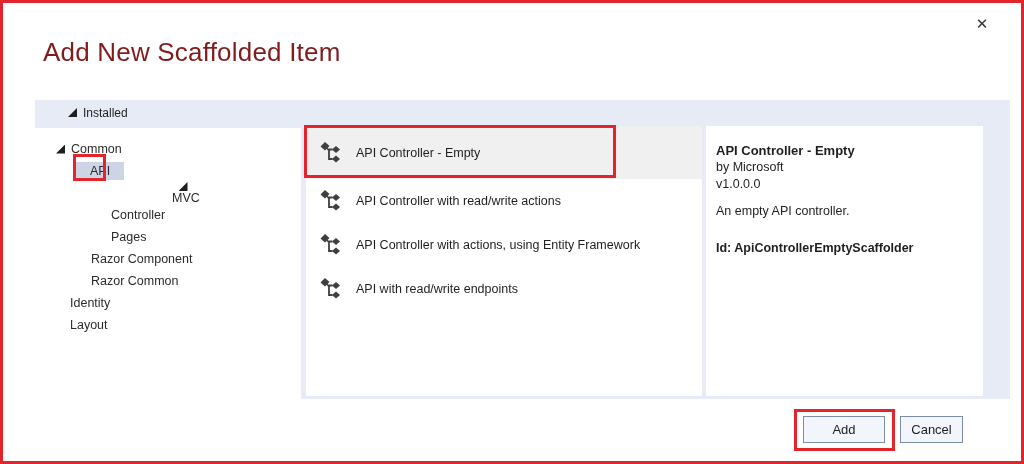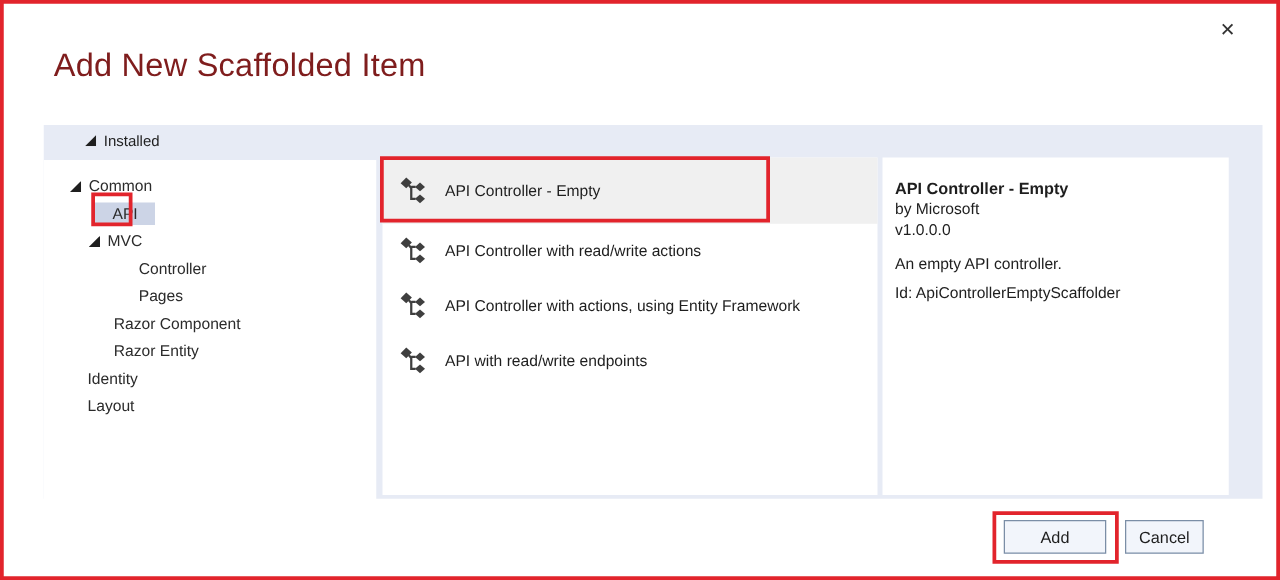--- a/index.html
+++ b/index.html
@@ -48,21 +48,21 @@
   .installed-bar .label{font-size:12px;color:var(--ink);}
   
   .tree-panel{
     position:absolute;left:0;top:28px;width:266px;height:273px;
     background:#fff;padding-top:10px;box-sizing:border-box;
   }
   .tree-row{height:22px;display:flex;align-items:center;font-size:12.5px;color:#2b2b2b;}
   .tree-row[data-level="1"]{padding-left:35px;}
   .tree-row[data-level="1"].has-exp{padding-left:21px;}
   .tree-row[data-level="2"]{padding-left:46px;}
-  .tree-row[data-level="2"].has-exp{padding-left:36px;}
+  .tree-row[data-level="2"].has-exp{padding-left:36px;flex-direction:column;}
   .tree-row[data-level="2b"]{padding-left:56px;}
   .tree-row[data-level="3"]{padding-left:76px;}
   .tree-label{white-space:nowrap;}
   .tree-label.selected{background:var(--tree-sel);padding:2px 14px;margin-left:-5px;}
   
   .list-panel{
     position:absolute;left:271px;top:26px;width:396px;height:270px;
     background:#fff;
   }
   .list-row{height:44px;display:flex;align-items:center;gap:13px;padding-left:13px;box-sizing:border-box;}
@@ -71,21 +71,21 @@
   .scaffold-icon{flex:0 0 auto;display:block;}
   
   .detail-panel{
     position:absolute;left:671px;top:26px;width:277px;height:270px;
     background:#fff;box-sizing:border-box;padding:16px 10px 0 10px;
     color:var(--ink);
   }
   .detail-title{font-size:13px;font-weight:bold;line-height:17px;}
   .detail-line{font-size:12.5px;line-height:17px;}
   .detail-desc{font-size:12.5px;line-height:17px;margin-top:10px;}
-  .detail-id{font-size:12.5px;line-height:17px;margin-top:6px;}
+  .detail-id{font-size:12.5px;line-height:17px;margin-top:20px;font-weight:bold;}
   
   .btn{
     position:absolute;height:27px;box-sizing:border-box;
     background:var(--btn-bg);border:1px solid var(--btn-border);
     font-family:"Liberation Sans", sans-serif;font-size:13px;color:var(--ink);
     display:flex;align-items:center;justify-content:center;padding:0;
   }
   .btn-add{left:800px;top:413px;width:82px;}
   .btn-cancel{left:897px;top:413px;width:63px;}
   
@@ -135,21 +135,21 @@
         <div class="tree-row" data-level="3">
 
     <span class="tree-label">Pages</span>
   </div>
         <div class="tree-row" data-level="2b">
 
     <span class="tree-label">Razor Component</span>
   </div>
         <div class="tree-row" data-level="2b">
 
-    <span class="tree-label">Razor Entity</span>
+    <span class="tree-label">Razor Common</span>
   </div>
         <div class="tree-row" data-level="1">
 
     <span class="tree-label">Identity</span>
   </div>
         <div class="tree-row" data-level="1">
 
     <span class="tree-label">Layout</span>
   </div>
       </div>

